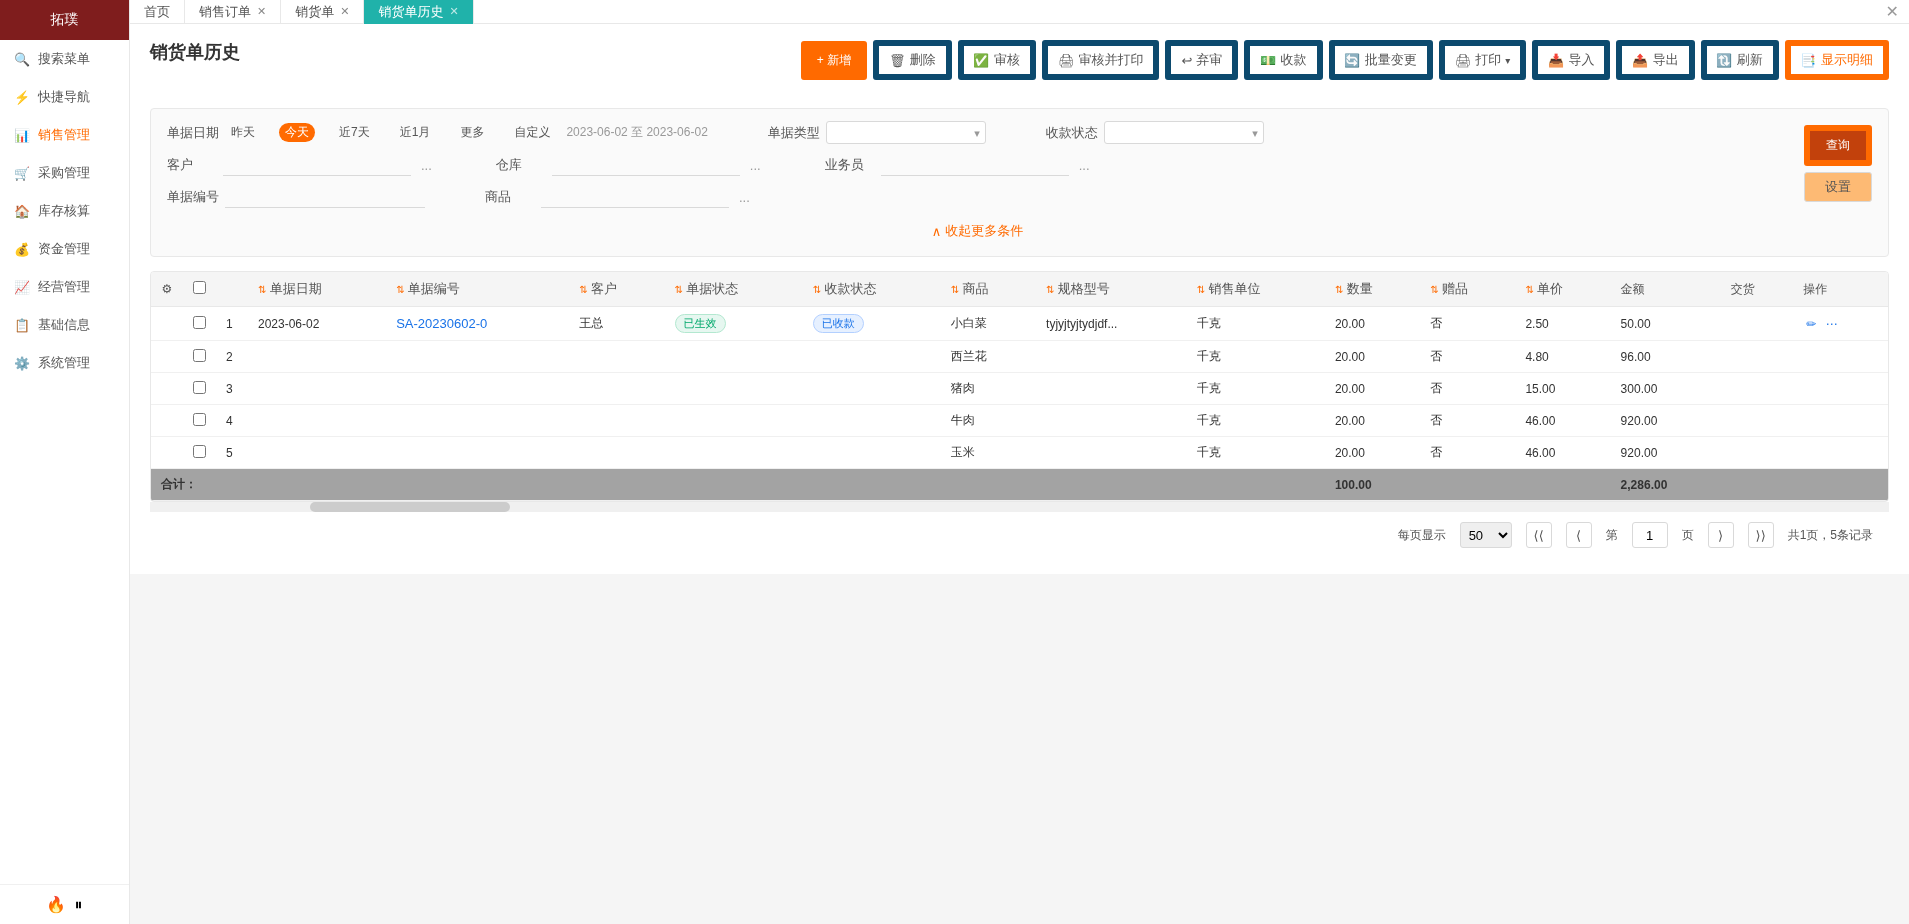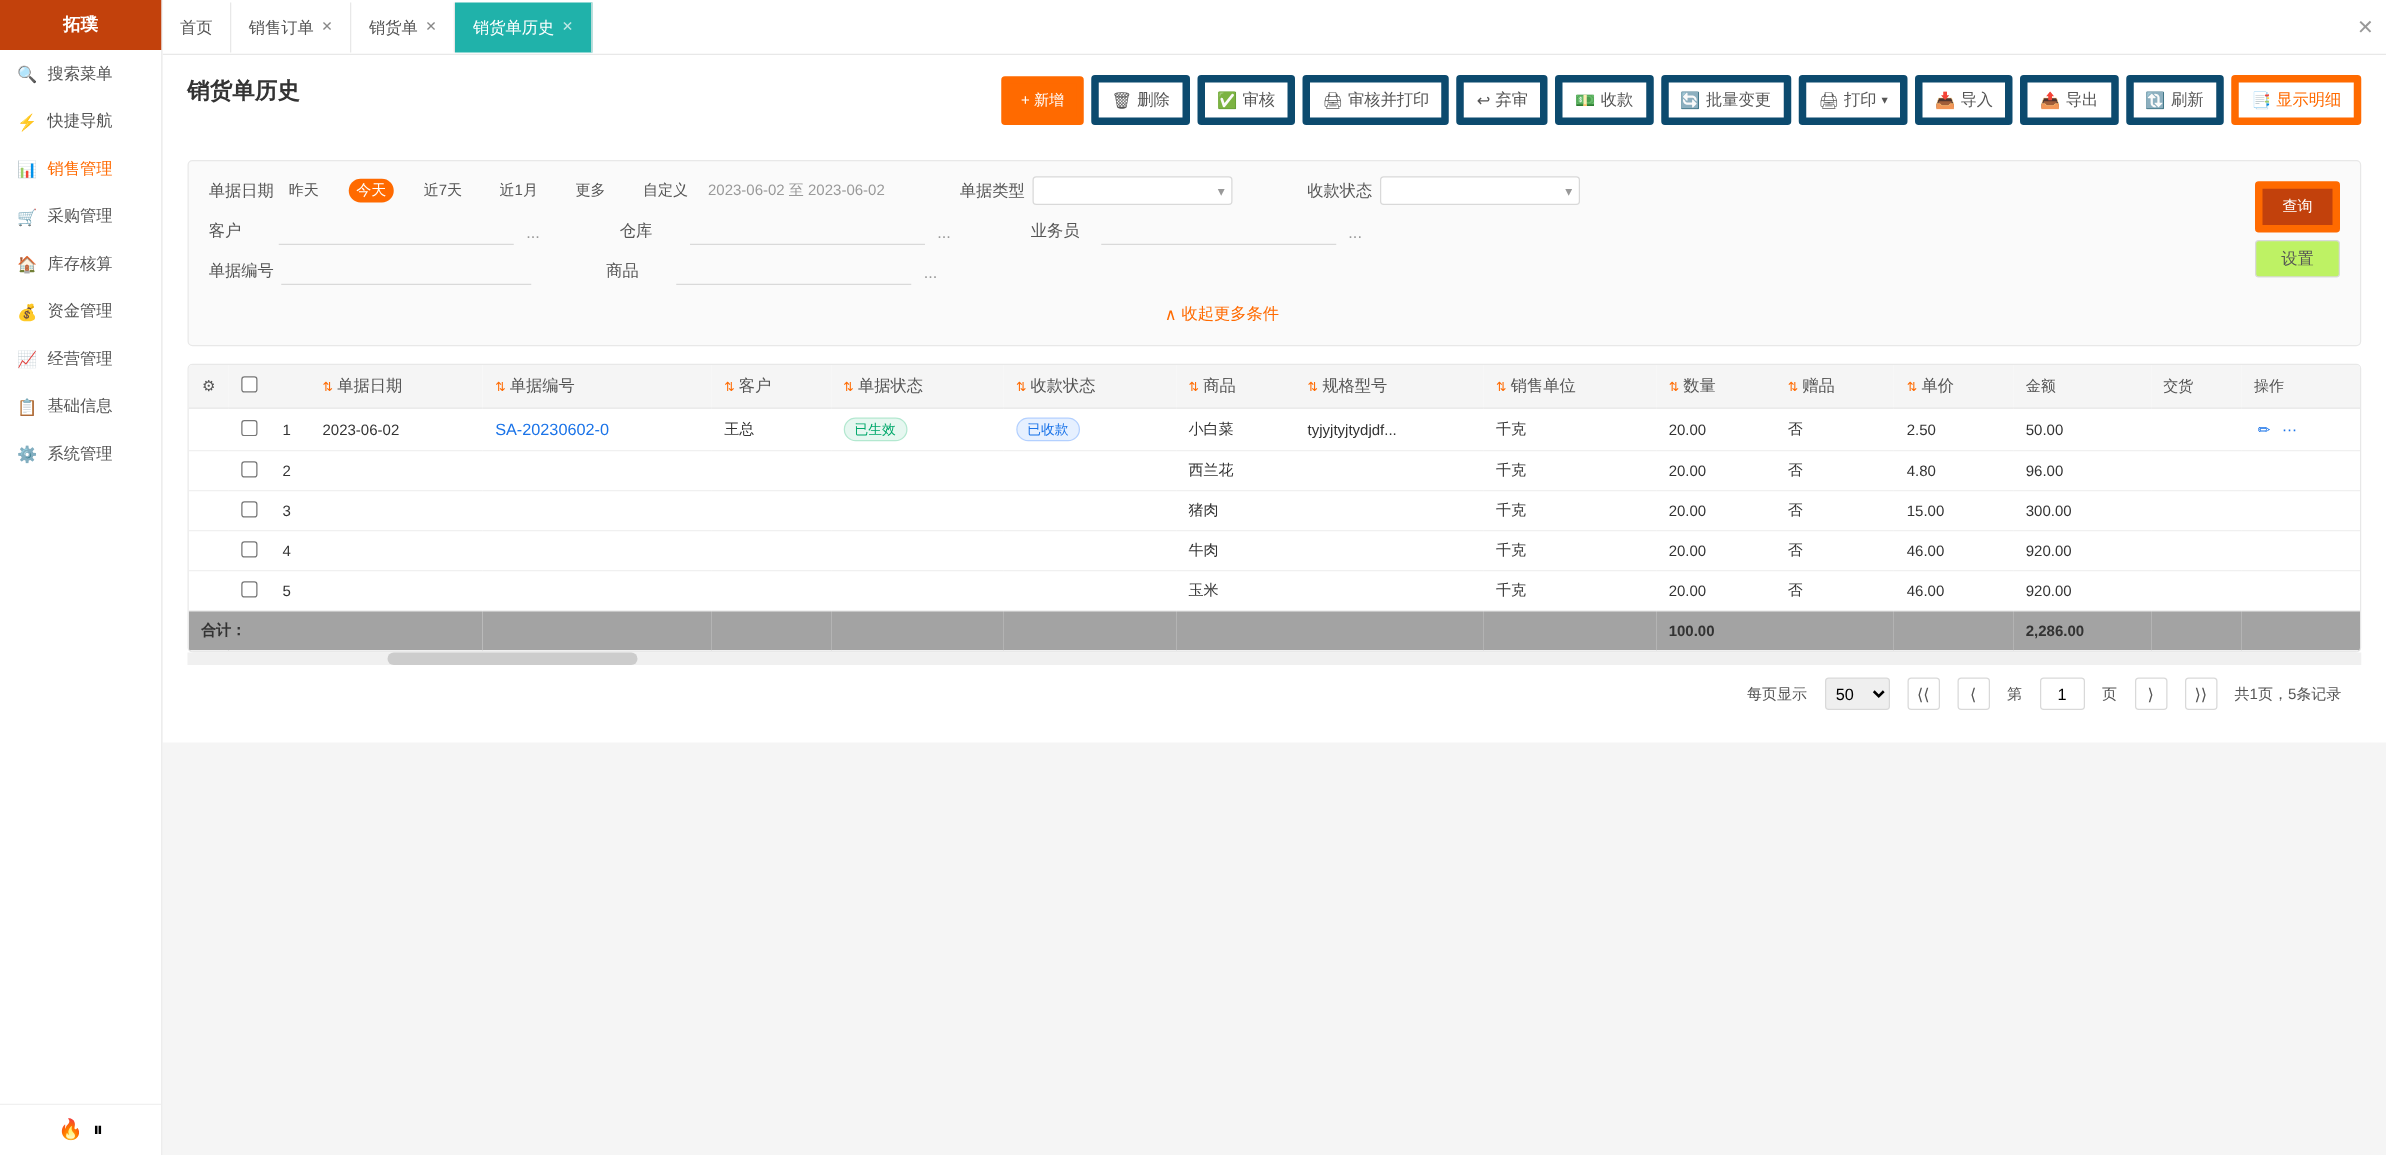--- a/index.html
+++ b/index.html
@@ -1,49 +1,49 @@
 <!DOCTYPE html>
 <html><head>
   <meta charset="utf-8">
   <style>
     * { box-sizing: border-box; margin: 0; padding: 0; font-family: 'Microsoft YaHei', Arial, sans-serif; font-size: 13px; }
     body { background: #f5f5f5; display: flex; height: 924px; overflow: hidden; }
 
     
     .sidebar { width: 130px; background: #fff; border-right: 1px solid #e8e8e8; display: flex; flex-direction: column; height: 100%; }
-    .sidebar-logo { height: 40px; background: #c2410c; display: flex; align-items: center; justify-content: center; color: white; font-size: 14px; font-weight: bold; }
+    .sidebar-logo { height: 40px; background: #7f1d1d; display: flex; align-items: center; justify-content: center; color: white; font-size: 14px; font-weight: normal; }
     .sidebar-item { display: flex; align-items: center; gap: 8px; padding: 10px 14px; cursor: pointer; color: #555; }
     .sidebar-item.active { color: #ff6a00; }
     .sidebar-icon { width: 16px; height: 16px; display: inline-flex; align-items: center; justify-content: center; }
     .sidebar-bottom { margin-top: auto; padding: 10px; display: flex; gap: 8px; align-items: center; justify-content: center; border-top: 1px solid #f0f0f0; }
 
     
     .main { flex: 1; display: flex; flex-direction: column; overflow: hidden; }
 
     
-    .tab-bar { height: 44px; background: #fff; border-bottom: 1px solid #e8e8e8; display: flex; align-items: center; padding-left: 0; }
+    .tab-bar { height: 24px; background: #fff; border-bottom: 1px solid #e8e8e8; display: flex; align-items: center; padding-left: 0; }
     .tab { height: 40px; display: flex; align-items: center; padding: 0 14px; cursor: pointer; color: #555; border-right: 1px solid #e8e8e8; font-size: 13px; gap: 6px; }
     .tab.active { background: #20b2aa; color: white; }
     .tab-close { font-size: 11px; opacity: 0.7; cursor: pointer; }
     .tab-bar-right { margin-left: auto; padding-right: 10px; color: #999; font-size: 16px; cursor: pointer; }
 
     
     .content { flex: 1; overflow-y: auto; background: #f5f5f5; padding: 0; }
     .page { background: #fff; margin: 0; padding: 16px 20px; }
 
     
     .page-title { font-size: 18px; font-weight: bold; color: #333; margin-bottom: 14px; }
 
     
     .toolbar { display: flex; align-items: center; gap: 6px; margin-bottom: 14px; flex-wrap: wrap; }
     .btn { display: flex; align-items: center; gap: 4px; padding: 5px 10px; border-radius: 3px; cursor: pointer; font-size: 12px; border: 6px solid #0c4a6e; background: #fff; color: #555; }
     .btn-primary { background: #ff6a00; color: white; border-color: #ff6a00; }
     .btn-orange-outline { border-color: #ff6a00; color: #ff6a00; }
     .btn-query { background: #c2410c; color: white; border-color: #ff6a00; padding: 6px 16px; }
-    .btn-setting { border: 1px solid #d9d9d9; background: #bef264; color: #555; padding: 5px 10px; border-radius: 3px; cursor: pointer; display: block; text-align: center; }
+    .btn-setting { border: 1px solid #d9d9d9; background: #fdba74; color: #555; padding: 5px 10px; border-radius: 3px; cursor: pointer; display: block; text-align: center; }
 
     
     .filter-area { background: #fafafa; border: 1px solid #e8e8e8; border-radius: 4px; padding: 12px 16px; margin-bottom: 14px; }
     .filter-row { display: flex; align-items: center; gap: 0; margin-bottom: 10px; flex-wrap: wrap; }
     .filter-row:last-child { margin-bottom: 0; }
     .filter-item { display: flex; align-items: center; gap: 6px; margin-right: 30px; }
     .filter-label { color: #555; min-width: 50px; white-space: nowrap; }
     .filter-input { border: none; border-bottom: 1px solid #d9d9d9; padding: 3px 6px; background: transparent; outline: none; min-width: 160px; color: #333; }
     .filter-select { border: 1px solid #d9d9d9; border-radius: 3px; padding: 3px 24px 3px 6px; background: #fff; outline: none; color: #333; min-width: 160px; appearance: none; position: relative; }
     .filter-select-wrap { position: relative; display: inline-block; }

